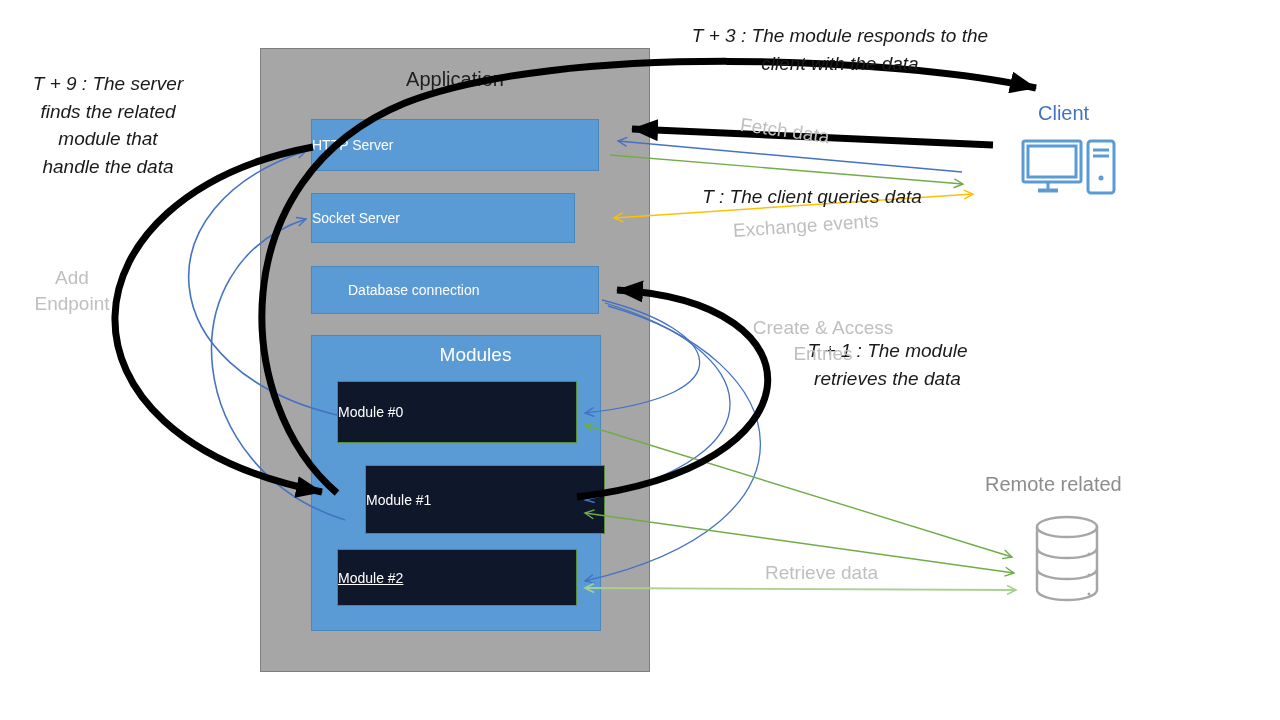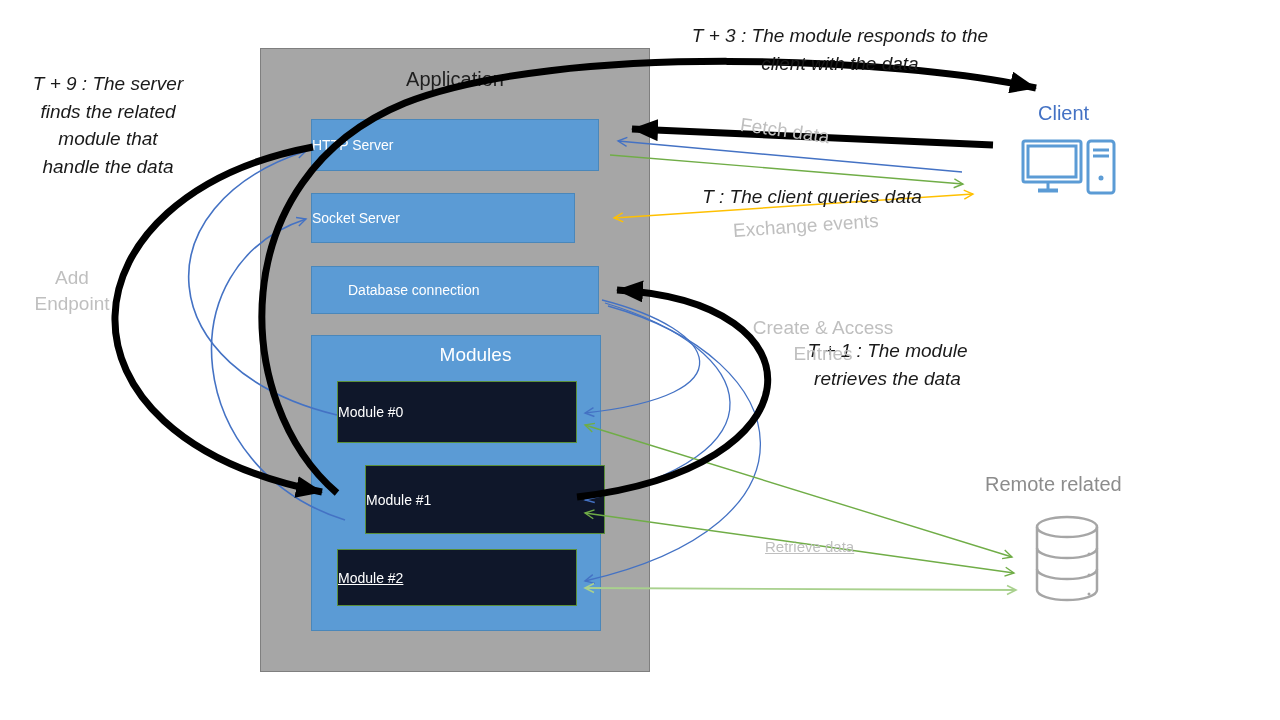--- a/index.html
+++ b/index.html
@@ -136,19 +136,19 @@
   <div class="abs note" style="left:800px;top:337px;width:175px;">T + 1 : The module retrieves the data</div>
 
   <div class="abs gray-label" style="left:740px;top:118px;transform:rotate(8deg);font-size:19px;">Fetch data</div>
 
   <div class="abs gray-label" style="left:733px;top:213px;transform:rotate(-4deg);font-size:19px;">Exchange events</div>
 
   <div class="abs gray-label" style="left:20px;top:265px;width:104px;">Add Endpoint</div>
 
   <div class="abs gray-label" style="left:748px;top:315px;width:150px;">Create &amp; Access Entries</div>
 
-  <div class="abs gray-label" style="left:765px;top:537px;font-size:15px;text-decoration:underline;">Retrieve data</div>
+  <div class="abs gray-label" style="left:765px;top:560px;font-size:19px;">Retrieve data</div>
 
   <div class="abs client-label" style="left:1038px;top:102px;">Client</div>
 
   <div class="abs remote-label" style="left:985px;top:473px;">Remote related</div>
 
 </div>
 
 </body></html>

